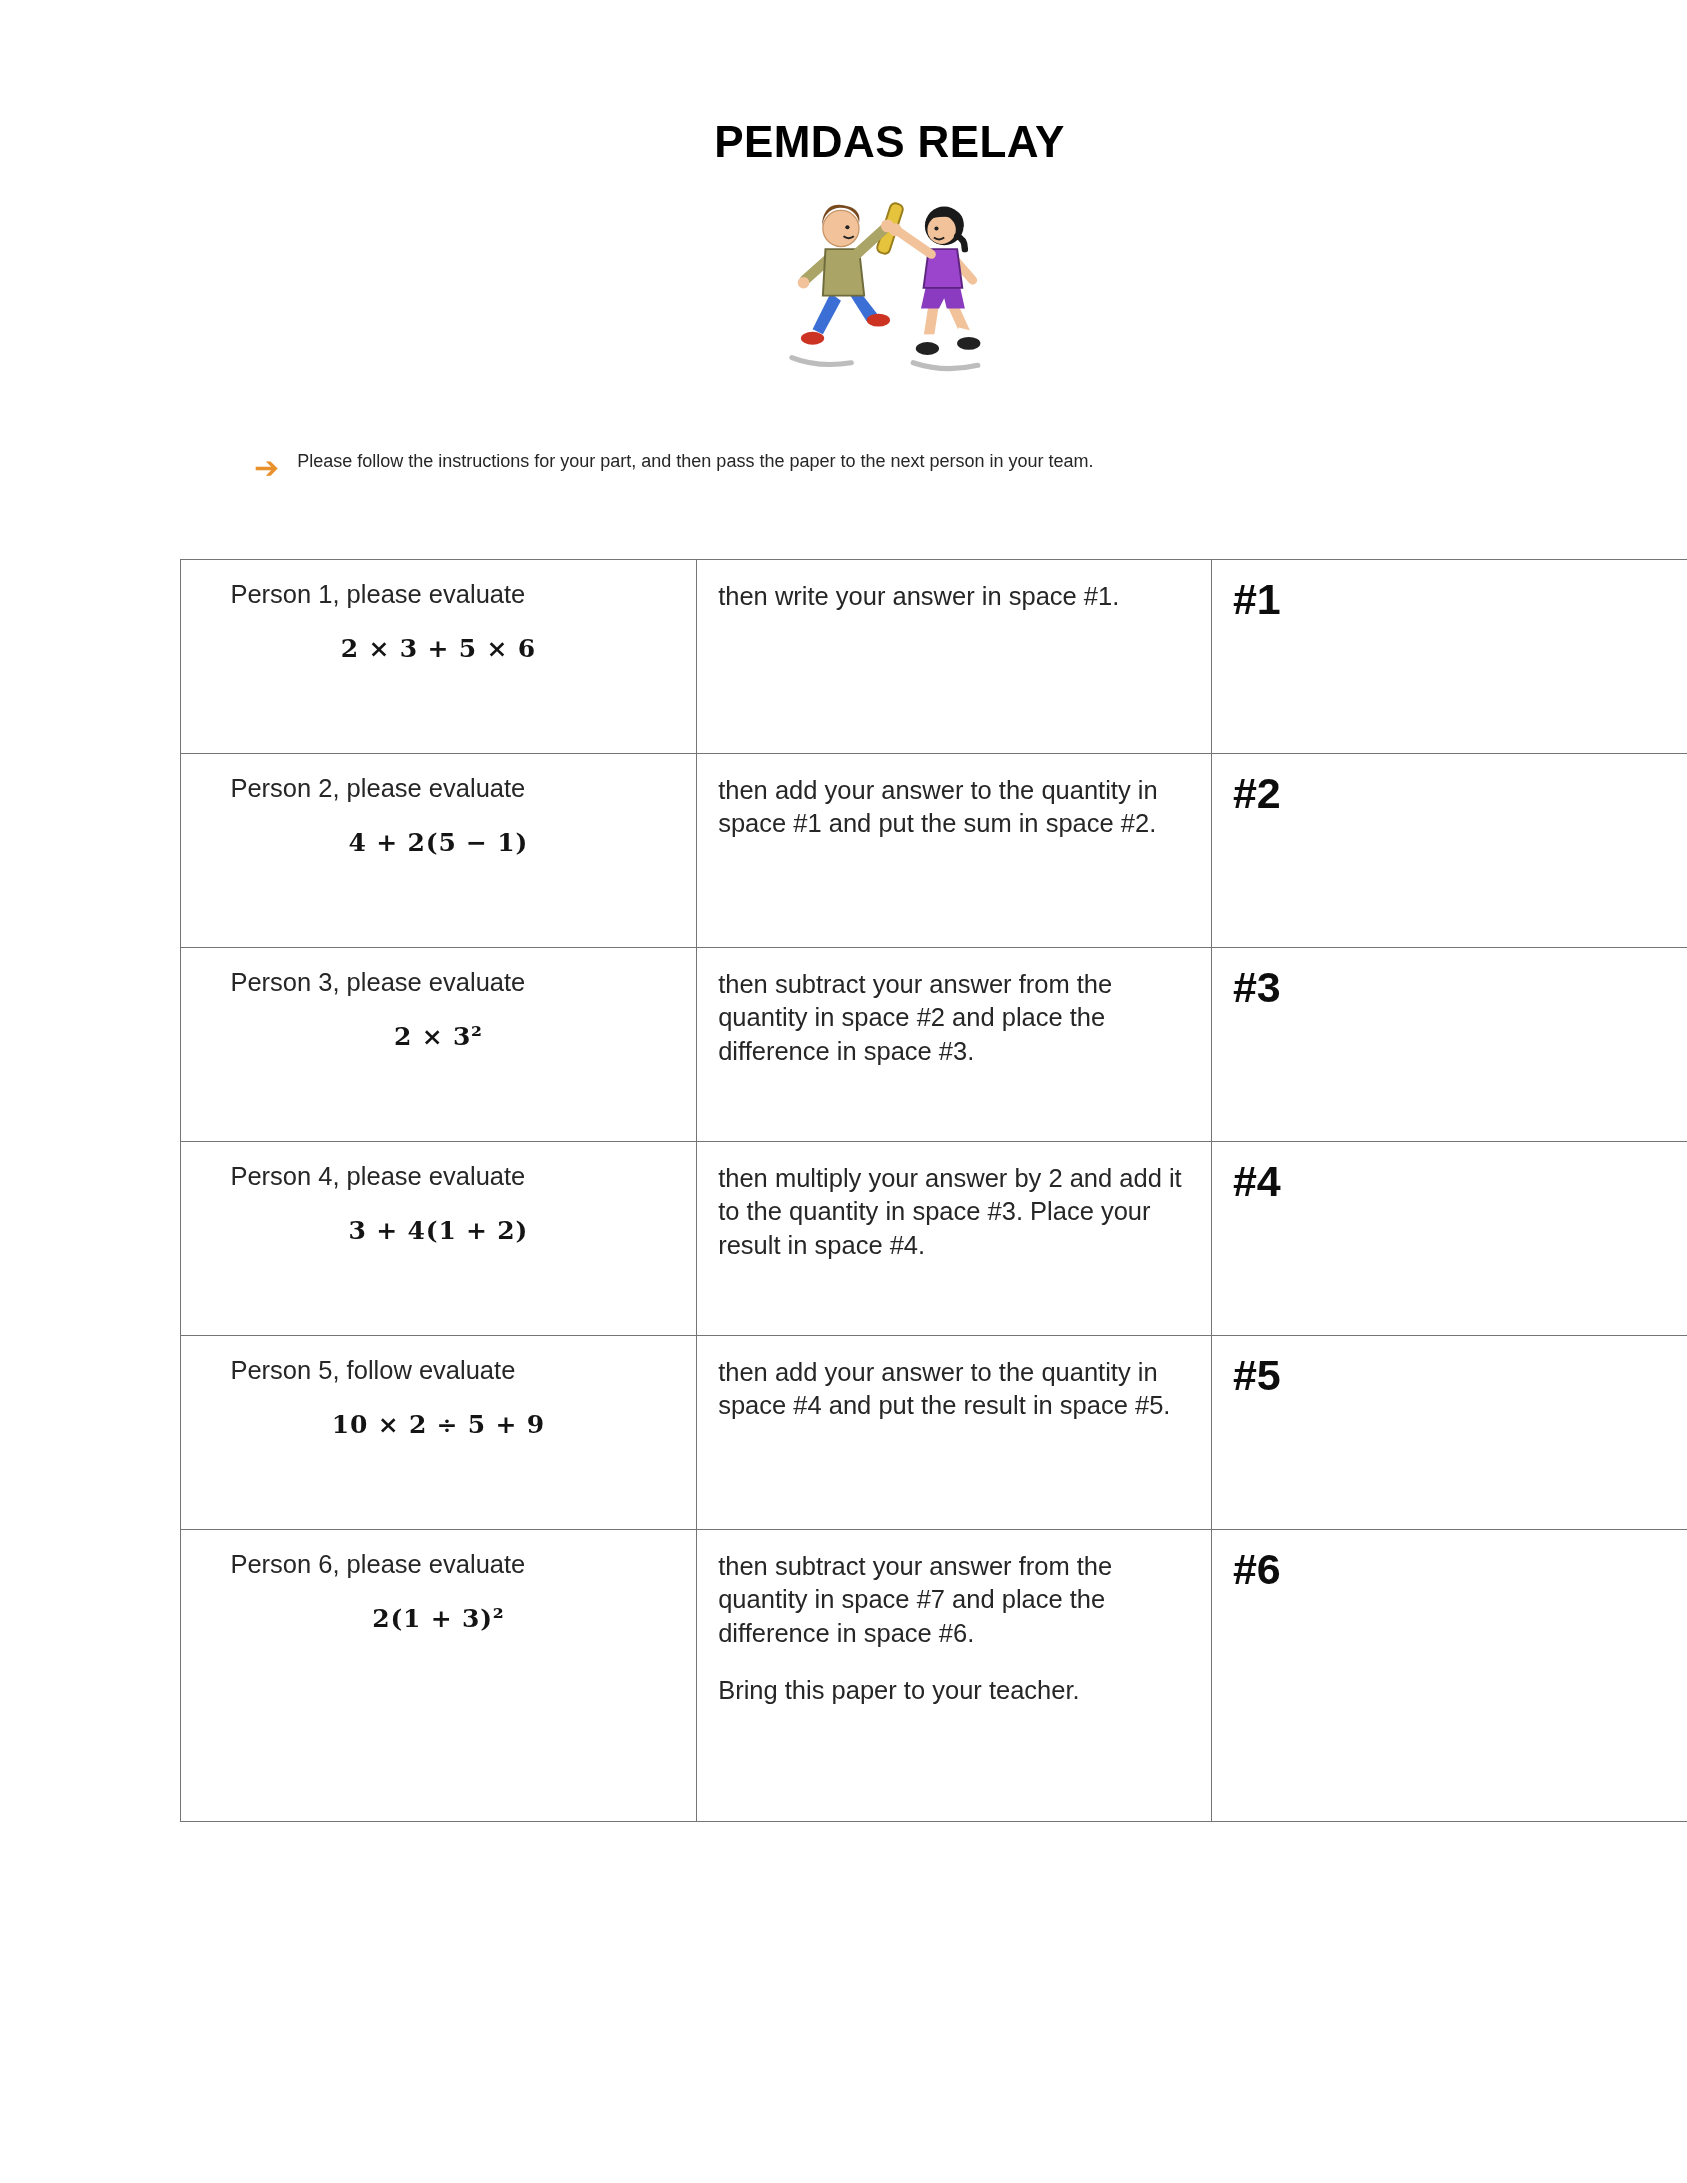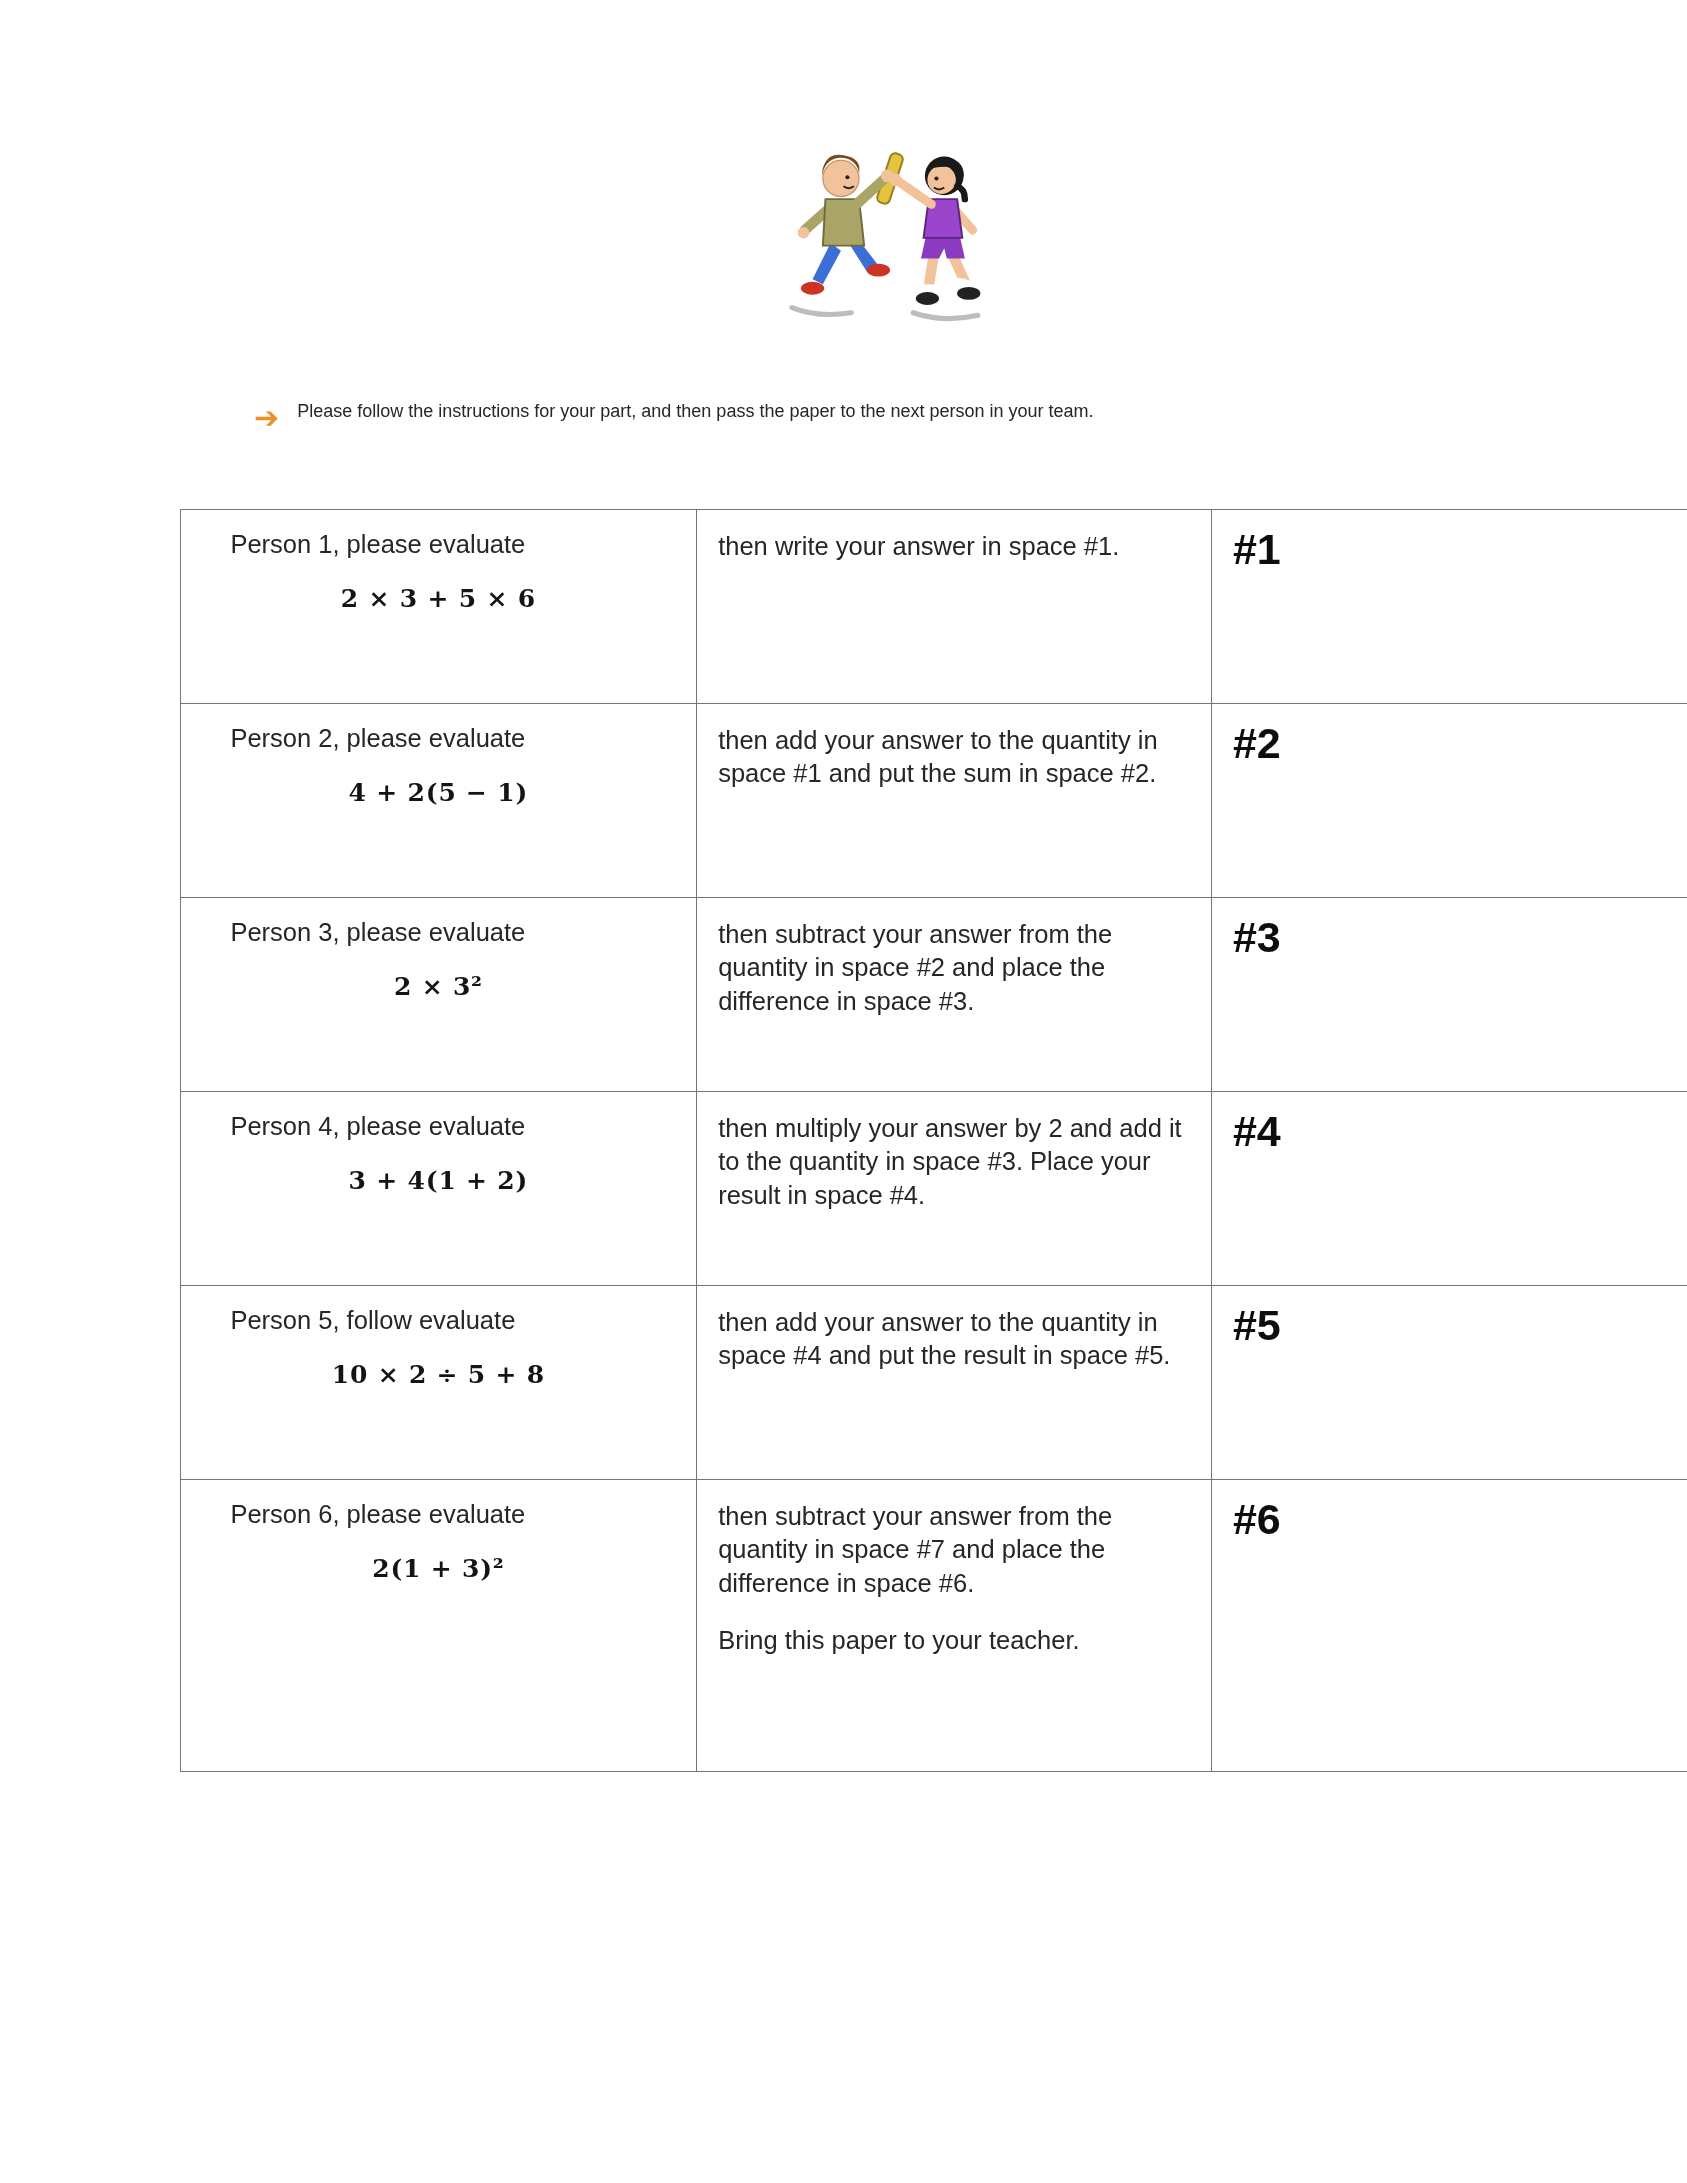--- a/index.html
+++ b/index.html
@@ -99,20 +99,21 @@
     font-weight: bold;
     color: #0d0d0d;
     line-height: 1;
     margin-top: -1.6px;
   }
 </style>
 </head>
 <body>
 
 <div class="header-block">
+  <div class="page-title">PEMDAS RELAY</div>
   <div class="clipart-wrap">
     <svg viewBox="0 0 220 150" aria-hidden="true">
 
       <path d="M34 132 q20 8 46 4" stroke="#bdbdbd" stroke-width="4" fill="none" stroke-linecap="round"></path>
       <path d="M128 136 q24 8 50 2" stroke="#bdbdbd" stroke-width="4" fill="none" stroke-linecap="round"></path>
 
       <g transform="rotate(18 110 32)">
         <rect x="105" y="12" width="10" height="40" rx="4" fill="#e6c33c" stroke="#9a7d1c" stroke-width="1.5"></rect>
       </g>
 
@@ -211,21 +212,21 @@
       <td class="col-instruction">
         <p class="instruction-cell-text">then multiply your answer by 2 and add it to the quantity in space #3. Place your result in space #4.</p>
       </td>
       <td class="col-answer">
         <div class="space-label">#4</div>
       </td>
     </tr>
     <tr class="row-normal">
       <td class="col-evaluate">
         <div class="person-label">Person 5, follow evaluate</div>
-        <div class="math-expression">10 × 2 ÷ 5 + 8</div>
+        <div class="math-expression">10 × 2 ÷ 5 + 9</div>
       </td>
       <td class="col-instruction">
         <p class="instruction-cell-text">then add your answer to the quantity in space #4 and put the result in space #5.</p>
       </td>
       <td class="col-answer">
         <div class="space-label">#5</div>
       </td>
     </tr>
     <tr class="row-last">
       <td class="col-evaluate">

